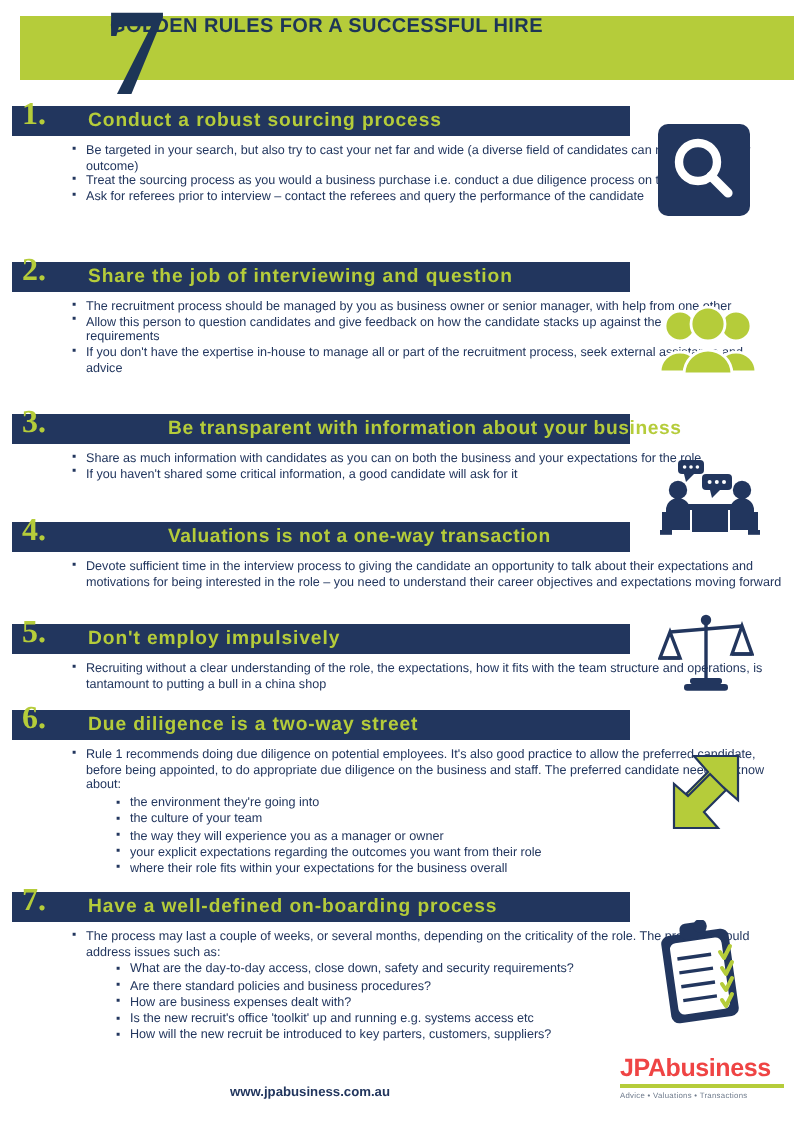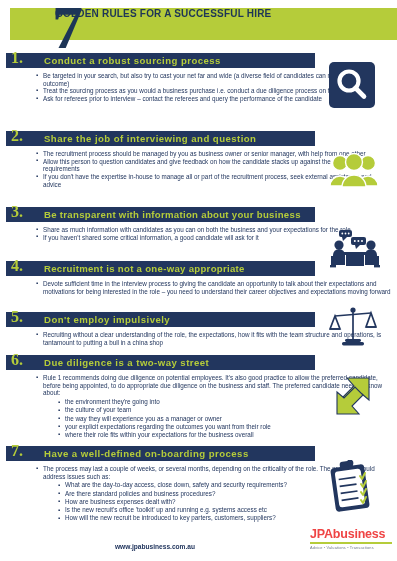--- a/index.html
+++ b/index.html
@@ -43,21 +43,21 @@
     font-size:16px;line-height:16px;font-weight:bold;
     color:#b5cc3a;
     font-family:"Liberation Serif", serif;
     z-index:3;
   }
   .bar-title{
     position:absolute;left:38px;top:2px;
     font-size:9.6px;font-weight:bold;letter-spacing:.45px;
     color:#b5cc3a;white-space:nowrap;text-align:right;
   }
-  .sec3 .bar-title,.sec4 .bar-title{letter-spacing:.3px;}
+  .sec3 .bar-title,.sec4 .bar-title{letter-spacing:.3px;margin-left:40px;}
 
   .body{
     padding:4px 6px 2px 30px;
   }
   ul{margin:0;padding:0;list-style:none;}
   li{
     position:relative;
     font-size:6.3px;line-height:7.7px;
     color:#22365e;
     padding-left:7px;
@@ -136,21 +136,21 @@
       <ul>
         <li>Share as much information with candidates as you can on both the business and your expectations for the role</li>
         <li>If you haven't shared some critical information, a good candidate will ask for it</li>
       </ul>
     </div>
   </div>
 
   <div class="section sec4" style="top:261px;">
     <div class="bar">
       <span class="bar-num">4.</span>
-      <span class="bar-title">Recruitment is not a one-way appropriate</span>
+      <span class="bar-title">Valuations is not a one-way transaction</span>
     </div>
     <div class="body">
       <ul>
         <li>Devote sufficient time in the interview process to giving the candidate an opportunity to talk about their expectations and motivations for being interested in the role – you need to understand their career objectives and expectations moving forward</li>
       </ul>
     </div>
   </div>
 
   <div class="section sec5" style="top:312px;">
     <div class="bar">

